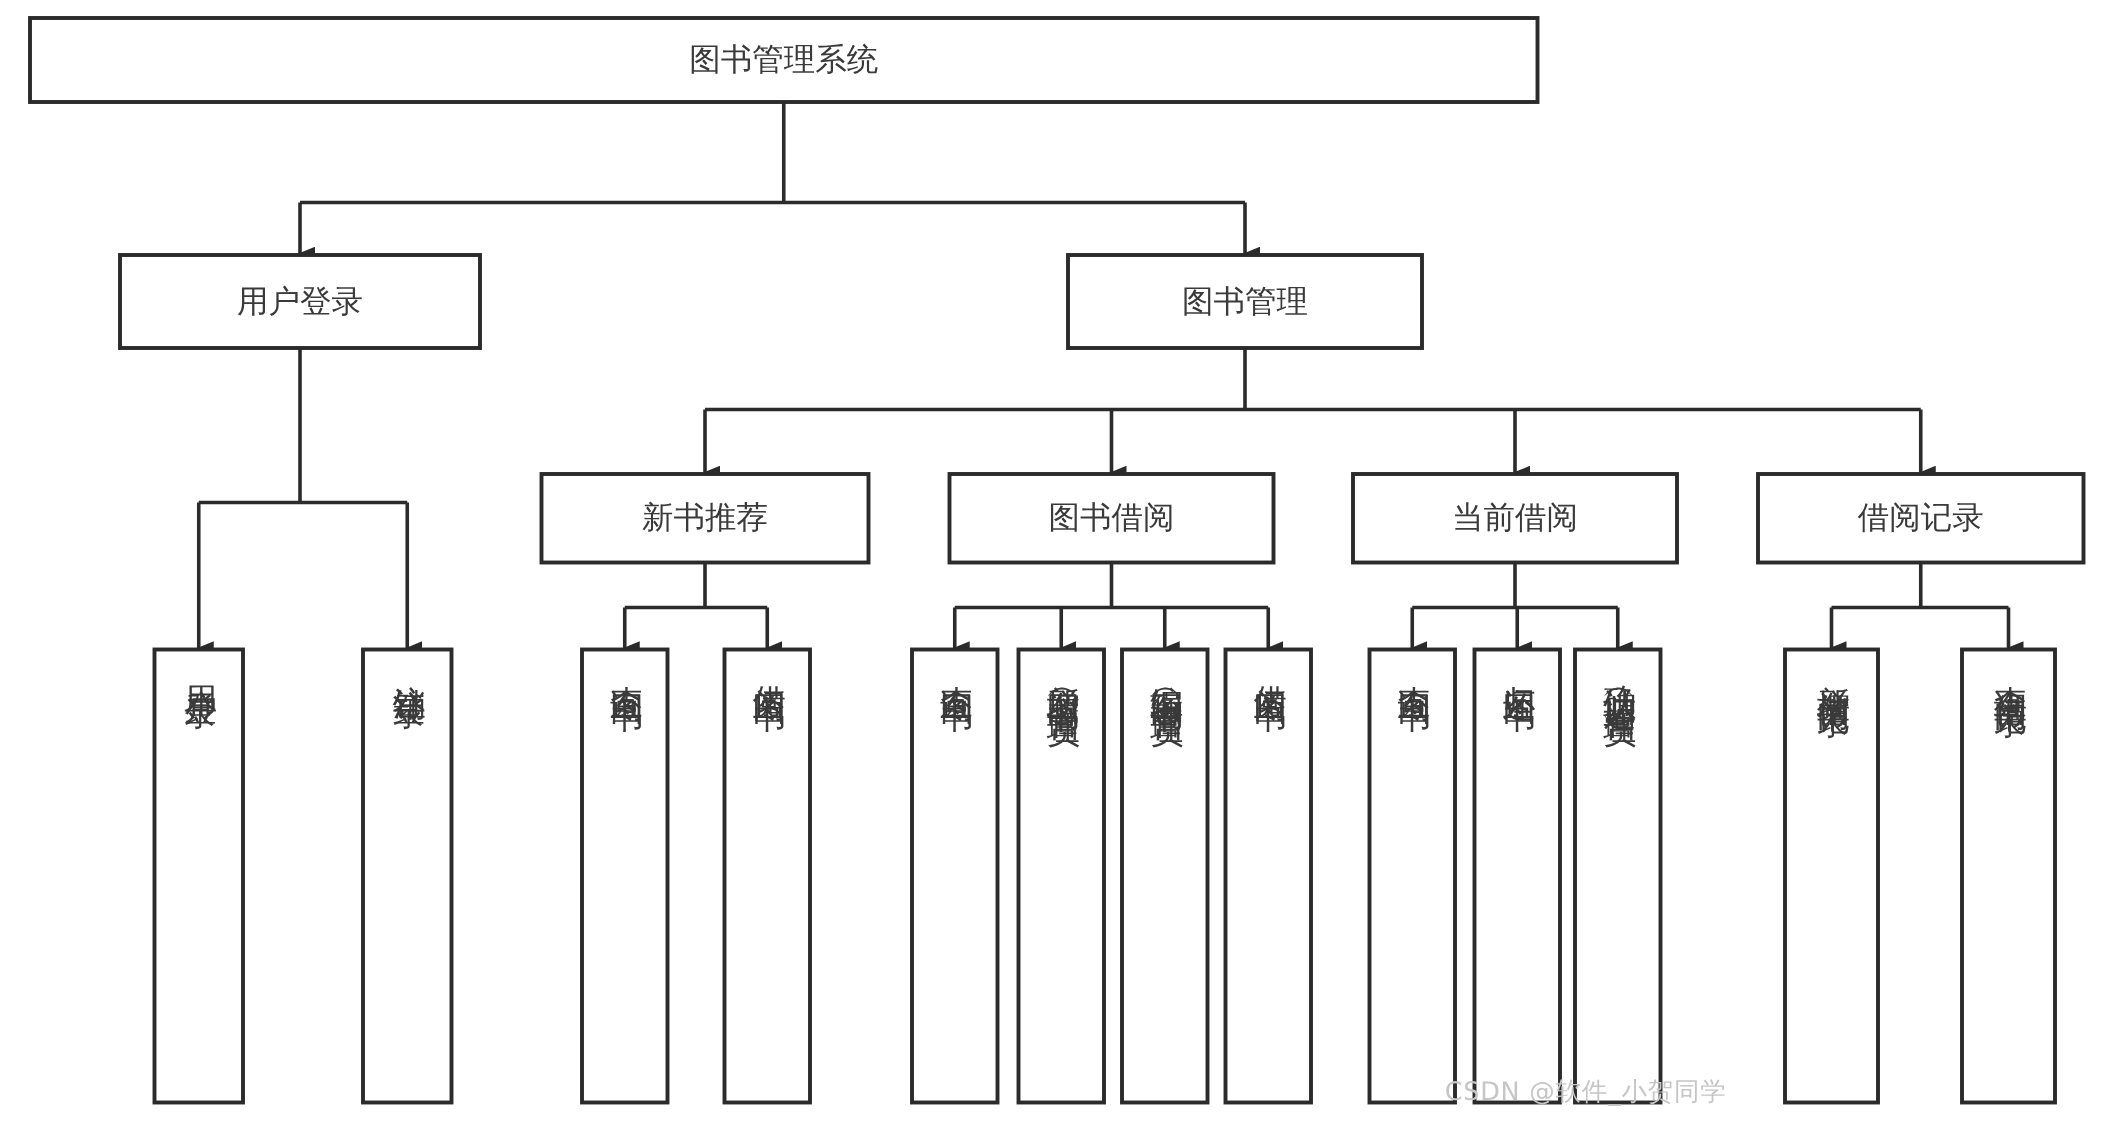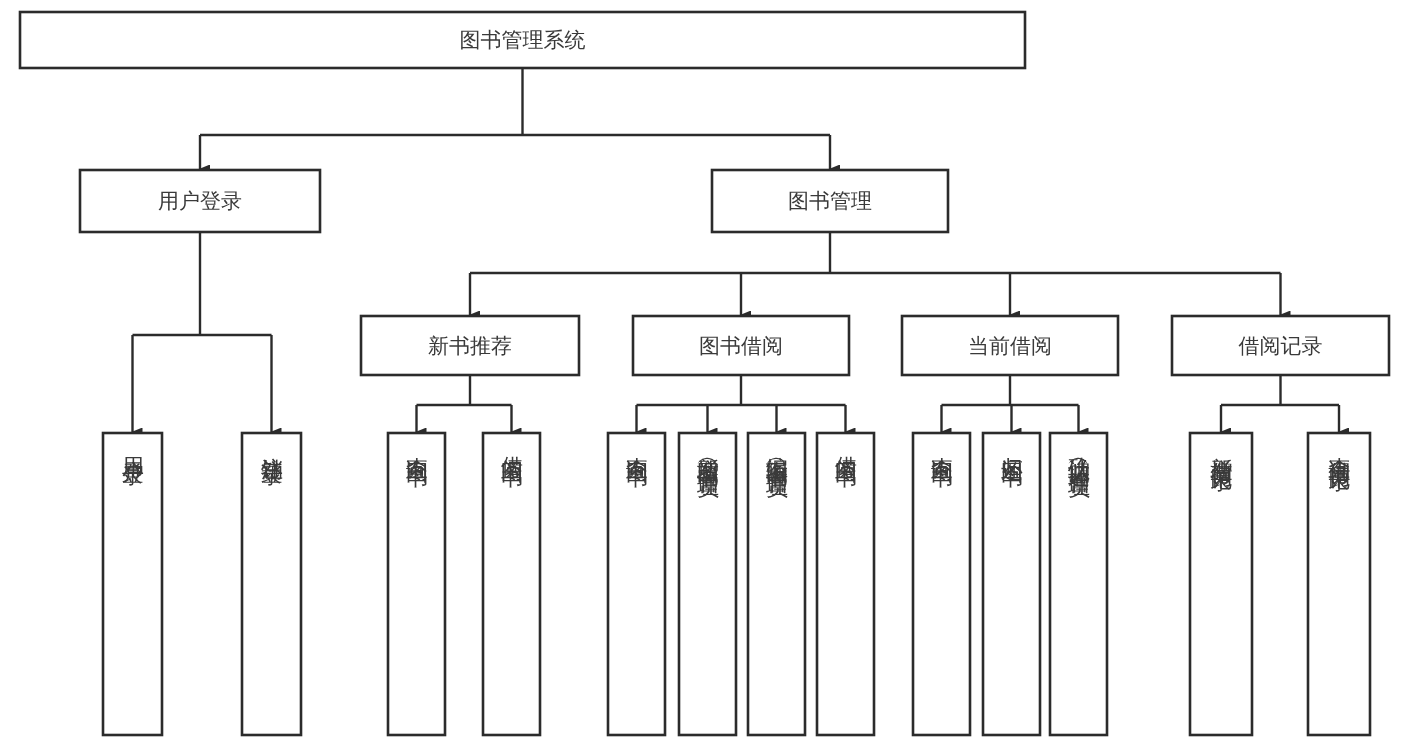--- a/index.html
+++ b/index.html
@@ -195,13 +195,14 @@
         <span class="leaf-label-text">确认归还（管理员）</span>
       </div>
       <div class="leaf-label-wrap" style="left: 1190px; top: 439px; width: 62px; height: 290px;">
         <span class="leaf-label-text">新增借阅记录</span>
       </div>
       <div class="leaf-label-wrap" style="left: 1308px; top: 439px; width: 62px; height: 290px;">
         <span class="leaf-label-text">查询借阅记录</span>
       </div>
     </div>
 
+  <div class="watermark">CSDN @软件_小贺同学</div>
 </div>
 
 </body></html>

